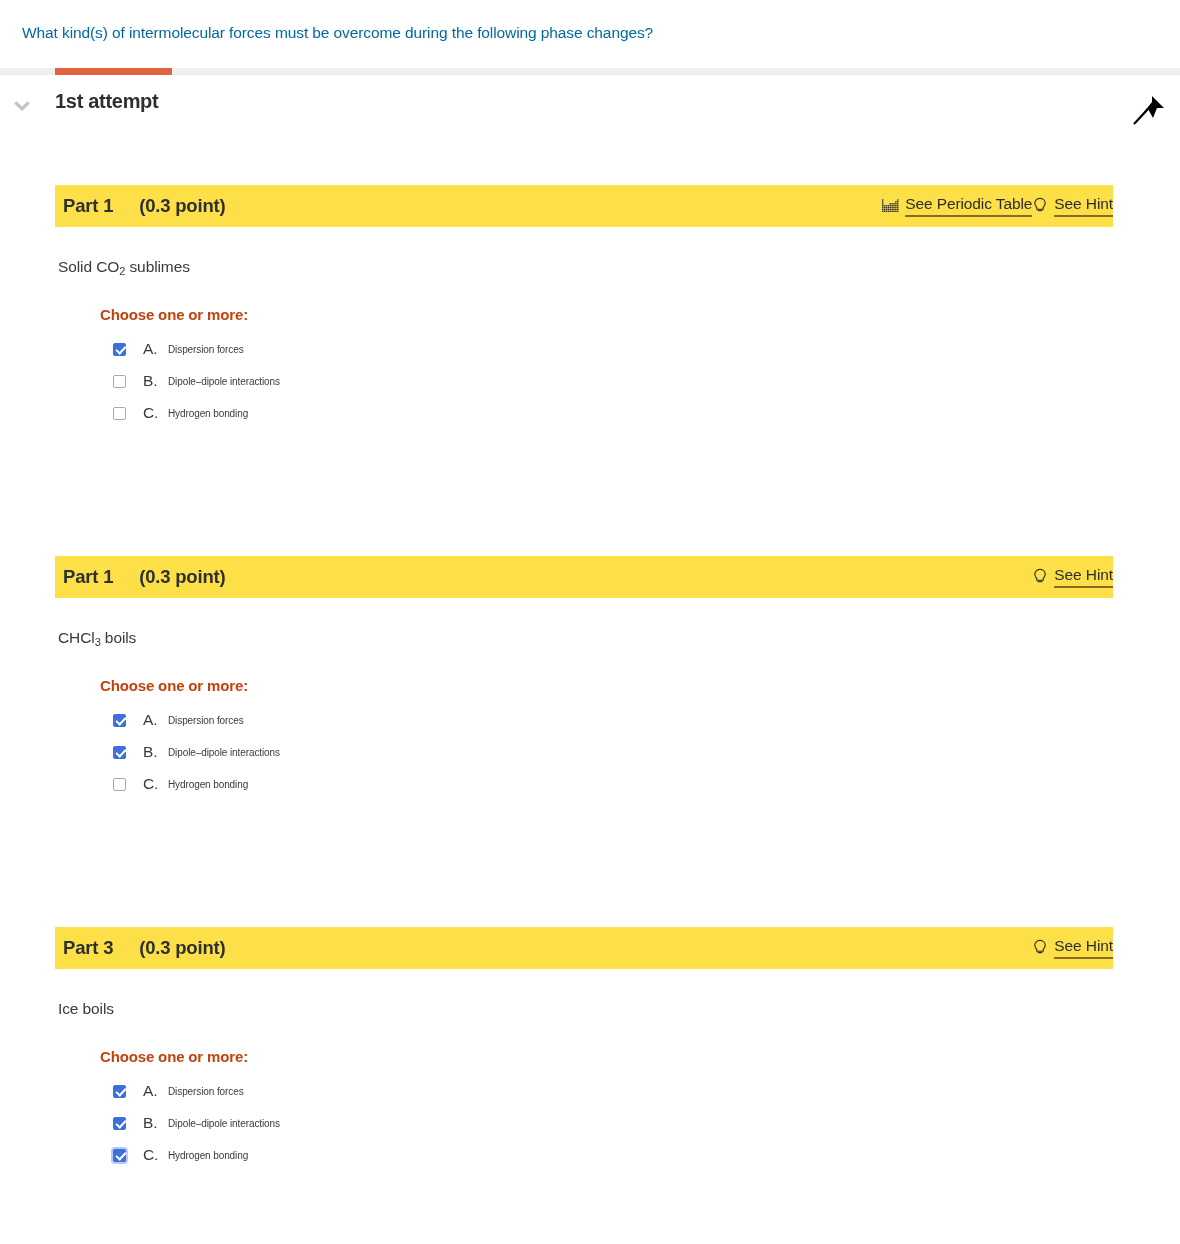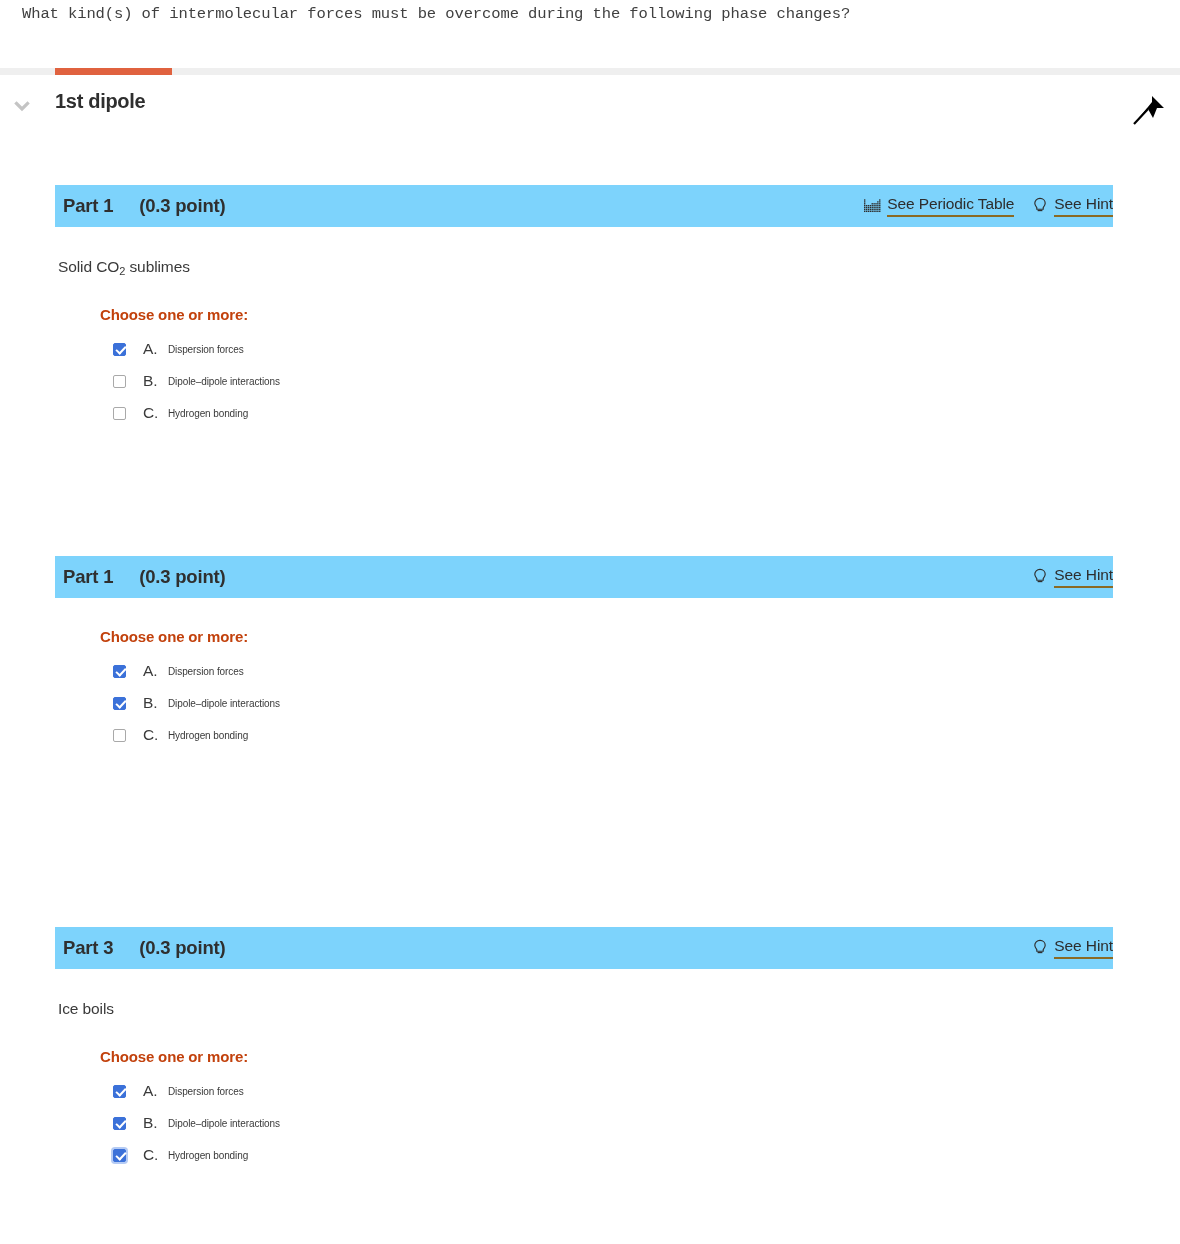--- a/index.html
+++ b/index.html
@@ -14,26 +14,25 @@
     position: relative;
     font-family: "Liberation Sans", "DejaVu Sans", sans-serif;
     color: #3b3b3b;
     overflow: hidden;
   }
 
   
   .question-prompt {
     position: absolute;
     left: 22px;
-    top: 3px;
+    top: 22px;
     font-size: 15.5px;
     line-height: 22px;
-    color: #404040;
+    color: #0369a1;
     letter-spacing: -0.1px;
-    font-family: Liberation Mono, monospace;
   }
 
   
   .tab-track {
     position: absolute;
     left: 0;
     top: 68px;
     width: 1180px;
     height: 7px;
     background: #efefef;
@@ -87,21 +86,21 @@
 
   
   .part {
     position: absolute;
     left: 55px;
     width: 1058px;
   }
   .part-header {
     position: relative;
     height: 42px;
-    background: #7dd3fc;
+    background: #fde047;
     display: flex;
     align-items: center;
     text-align: center;
   }
   .part-label {
     font-size: 18.5px;
     font-weight: bold;
     color: #2f2f2f;
     margin-left: 8px;
     letter-spacing: -0.2px;
@@ -113,21 +112,20 @@
     margin-left: 26px;
     letter-spacing: -0.2px;
   }
   .part-tools {
     position: absolute;
     right: 0;
     top: 0;
     height: 42px;
     display: flex;
     align-items: center;
-    gap: 18px;
   }
   .tool-link {
     display: flex;
     align-items: center;
     gap: 6px;
     cursor: pointer;
     text-decoration: none;
   }
   .tool-link .tool-text {
     font-size: 15.5px;
@@ -219,21 +217,21 @@
 <div class="tab-track">
   <div class="tab-indicator"></div>
 </div>
 
 <div class="attempt-header">
   <div class="chevron-toggle">
     <svg width="20" height="20" viewBox="0 0 20 20" aria-hidden="true">
       <path d="M4.5 7.5 L10 13 L15.5 7.5" fill="none" stroke="#c4c4c4" stroke-width="3.2" stroke-linecap="square" stroke-linejoin="miter"></path>
     </svg>
   </div>
-  <div class="attempt-title">1st dipole</div>
+  <div class="attempt-title">1st attempt</div>
 </div>
 
 <div class="cursor-arrow">
   <svg width="42" height="42" viewBox="0 0 42 42" aria-hidden="true">
     <path d="M8 34 L26 12 L26 6 L38 18 L31 18 L27 28 L22 19 Z" fill="#000000"></path>
     <path d="M8 34 L22 19" stroke="#000000" stroke-width="2.2" fill="none"></path>
   </svg>
 </div>
 
 <div id="parts-container">
@@ -336,20 +334,21 @@
             <span class="tool-icon">
               <svg width="16" height="18" viewBox="0 0 16 18" aria-hidden="true">
                 <path d="M8 1.4 C4.9 1.4 2.8 3.6 2.8 6.3 C2.8 8.2 3.9 9.4 4.8 10.5 L4.8 12.2 L11.2 12.2 L11.2 10.5 C12.1 9.4 13.2 8.2 13.2 6.3 C13.2 3.6 11.1 1.4 8 1.4 Z" fill="none" stroke="#2d2d2d" stroke-width="1.15"></path>
                 <path d="M5.6 13.6 L10.4 13.6" fill="none" stroke="#2d2d2d" stroke-width="1.15"></path>
               </svg>
             </span>
             <span class="tool-text">See Hint</span>
           </div>
         </div>
       </div>
+      <div class="part-statement"><span>CHCl</span><sub>3</sub><span> boils</span></div>
       <div class="choose-label">Choose one or more:</div>
       <div class="options">
         <div class="option-row">
           <span class="cb checked"></span>
           <span class="option-letter">A.</span>
           <span class="option-text">Dispersion forces</span>
         </div>
         <div class="option-row">
           <span class="cb checked"></span>
           <span class="option-letter">B.</span>

